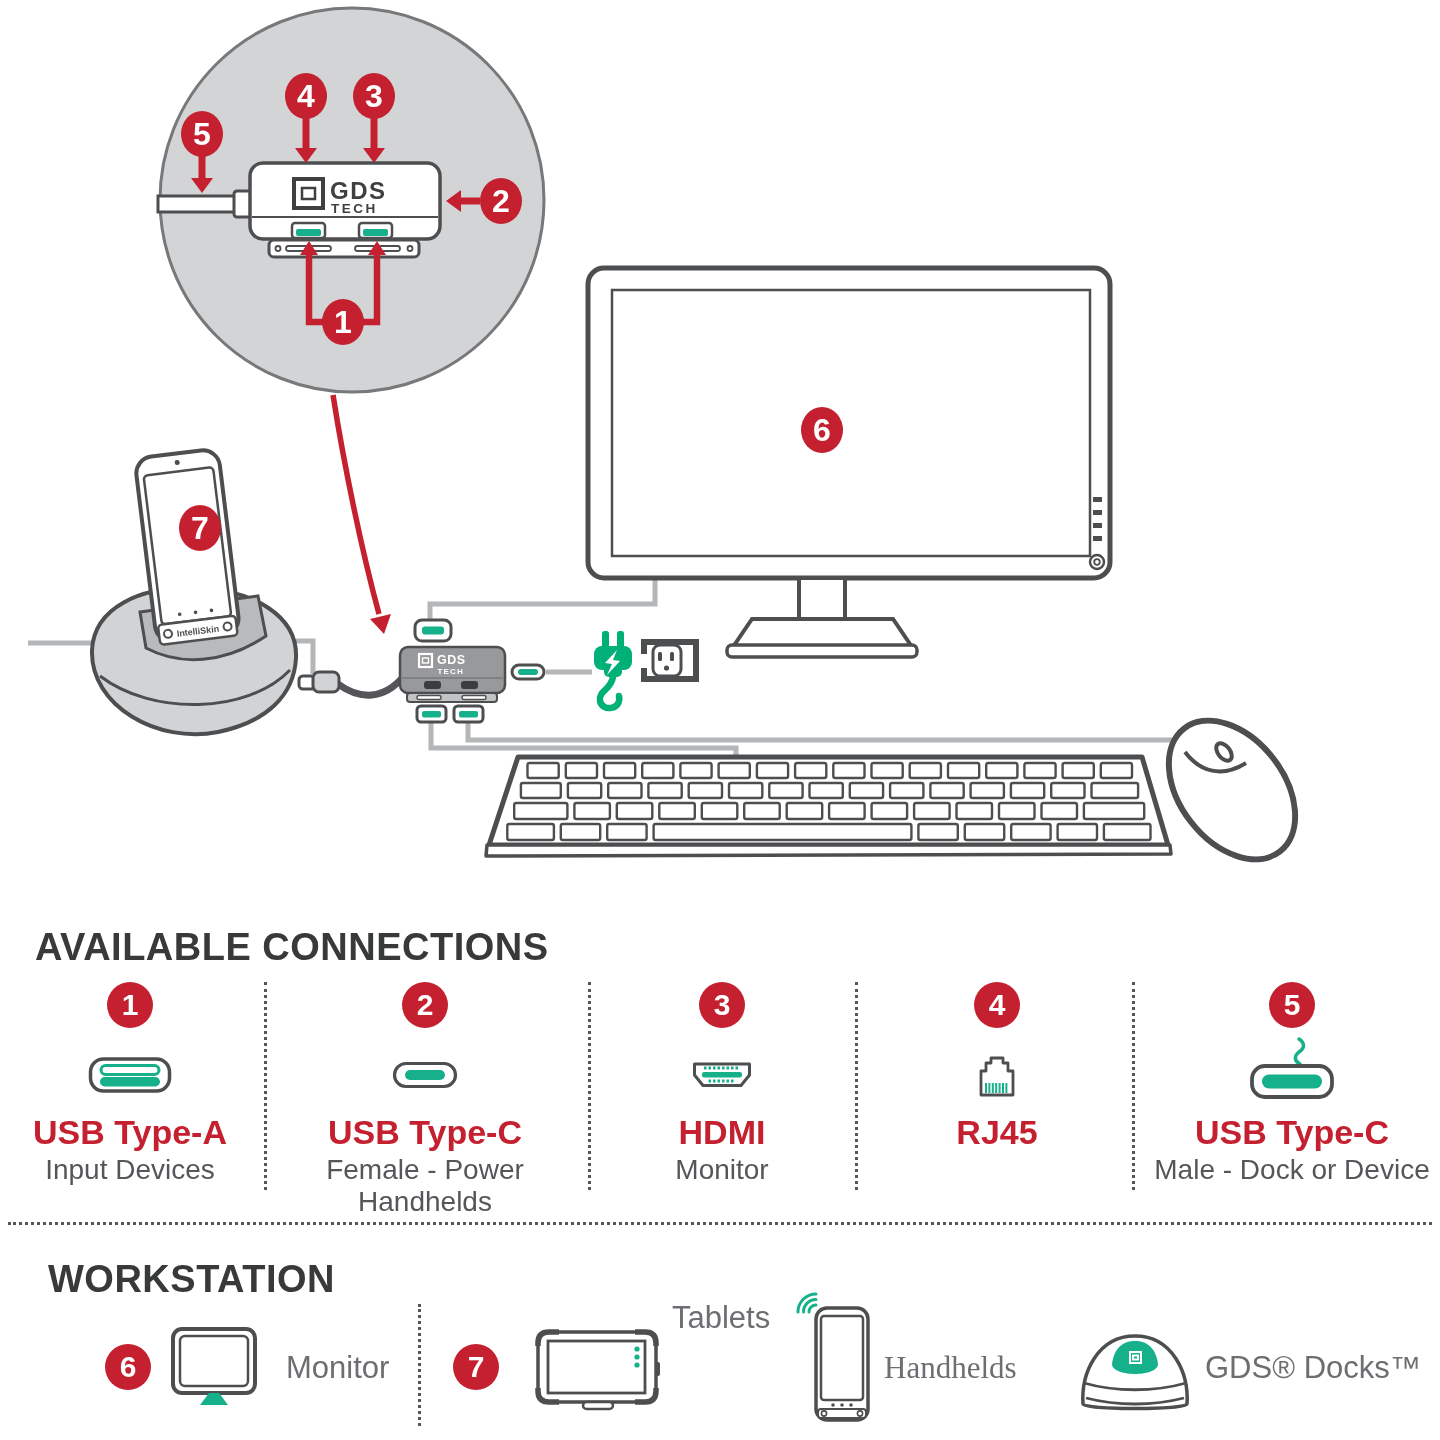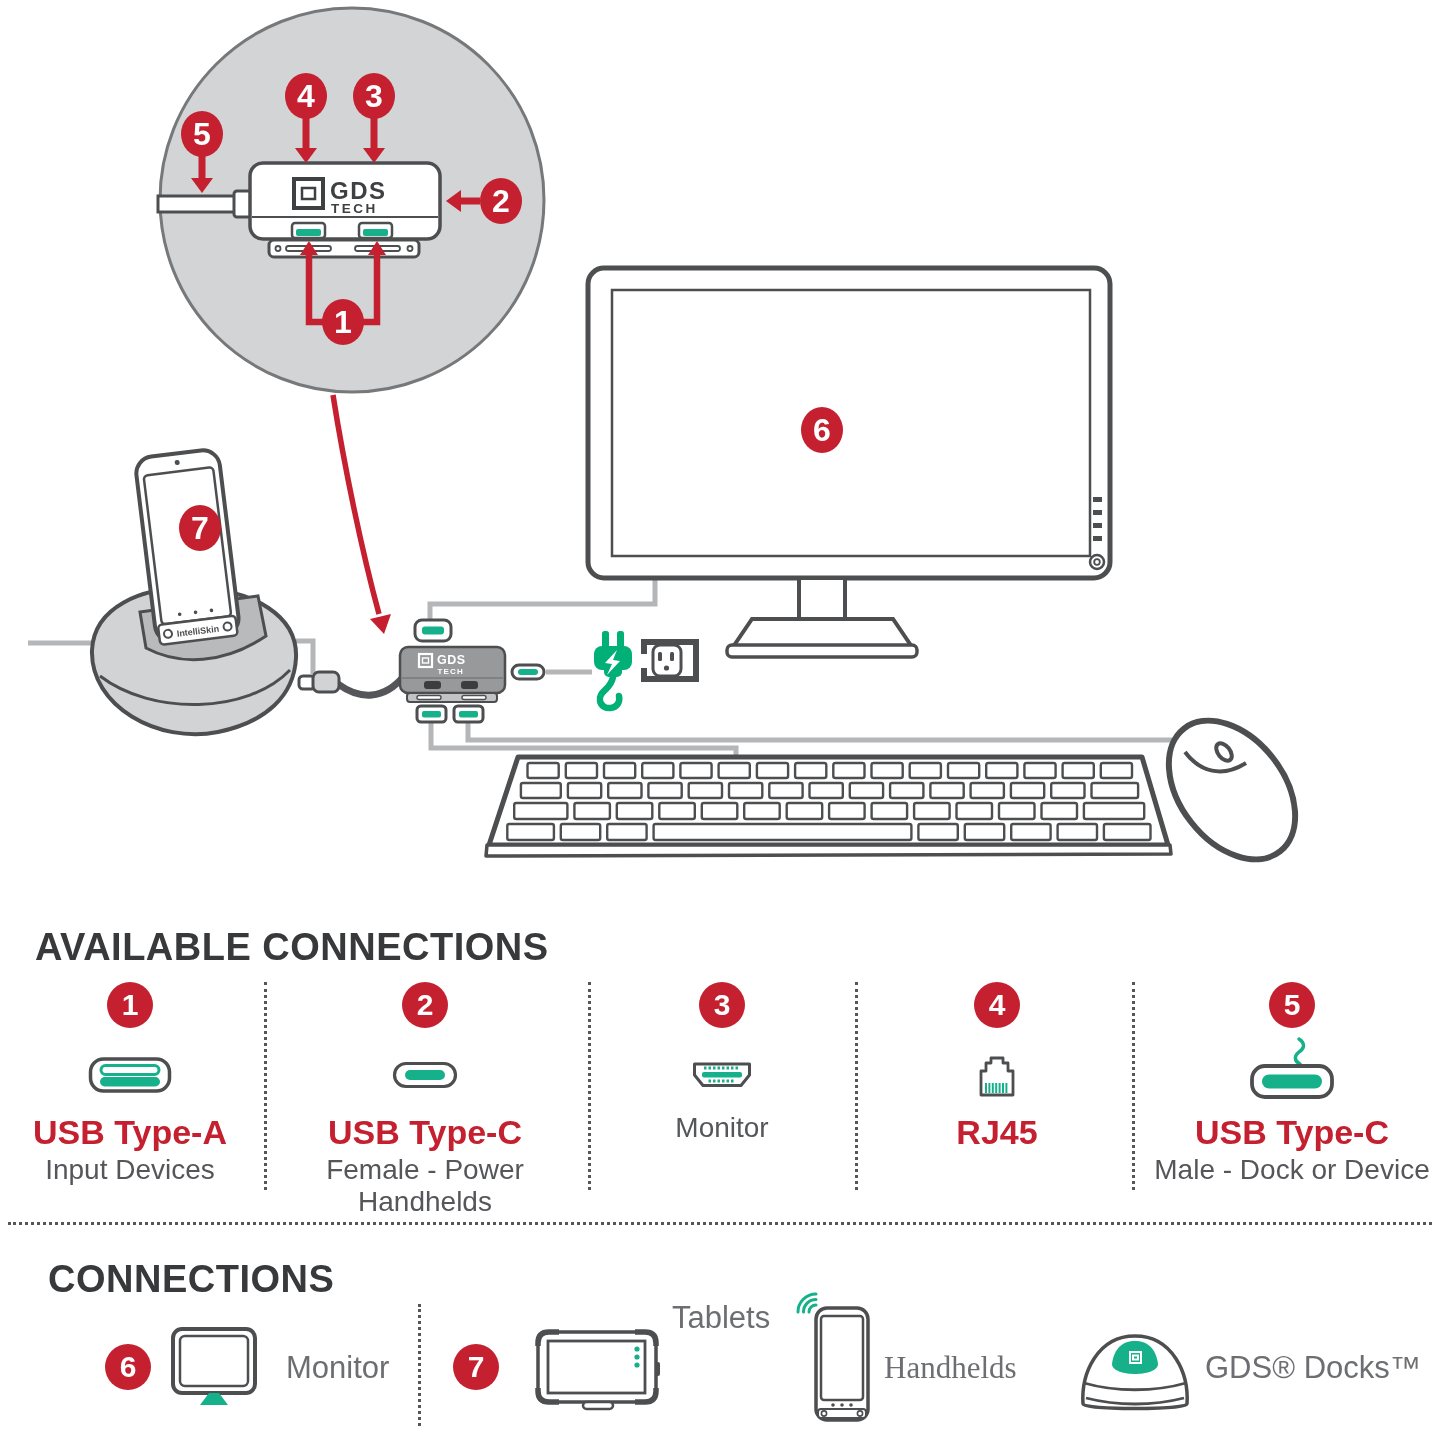--- a/index.html
+++ b/index.html
@@ -323,20 +323,21 @@
           <rect x="11" y="13" width="40" height="5.5" rx="2"></rect>
           <rect x="17.5" y="20.5" width="2.5" height="3"></rect>
             <rect x="22" y="20.5" width="2.5" height="3"></rect>
           <rect x="26.5" y="20.5" width="2.5" height="3"></rect>
             <rect x="31" y="20.5" width="2.5" height="3"></rect>
           <rect x="35.5" y="20.5" width="2.5" height="3"></rect>
             <rect x="40" y="20.5" width="2.5" height="3"></rect>
         </g>
       </svg>
     </div>
+    <div class="port-name">HDMI</div>
     <div class="port-desc">Monitor</div>
   </div>
 
   <div class="legend-col" style="left:847px;top:982px;">
     <div class="num-badge">
       <span>4</span>
     </div>
     <div class="icon-wrap">
       <svg width="50" height="46" viewBox="0 0 50 46">
         <path d="M9 43 V19 H14 V11 H19 V6 H31 V11 H36 V19 H41 V43 Z" fill="#fff" stroke="#4d4e50" stroke-width="2.8" stroke-linejoin="round"></path>
@@ -364,21 +365,21 @@
         <rect x="3" y="30" width="80" height="31" rx="13" fill="#fff" stroke="#4d4e50" stroke-width="3.8"></rect>
         <rect x="13" y="38.5" width="60" height="14" rx="7" fill="#16b18a"></rect>
       </svg>
     </div>
     <div class="port-name">USB Type-C</div>
     <div class="port-desc">Male - Dock or Device</div>
   </div>
 
   <div class="hdivider" style="left:8px;top:1222px;width:1424px;"></div>
 
-  <div class="section-title" style="left:48px;top:1258px;">CONNECTIONS</div>
+  <div class="section-title" style="left:48px;top:1258px;">WORKSTATION</div>
 
   <div class="num-badge abs" style="left:105px;top:1344px;">
     <span>6</span>
   </div>
   <svg class="abs" style="left:170px;top:1326px;" width="88" height="82" viewBox="0 0 88 82">
     <rect x="3" y="3" width="82" height="64" rx="9" fill="#fff" stroke="#4d4e50" stroke-width="4"></rect>
     <rect x="10" y="10" width="68" height="50" rx="5" fill="#fff" stroke="#4d4e50" stroke-width="2.5"></rect>
     <polygon points="30,79 58,79 49,67 39,67" fill="#16b18a"></polygon>
   </svg>
   <div class="ws-label" style="left:286px;top:1350px;">Monitor</div>

